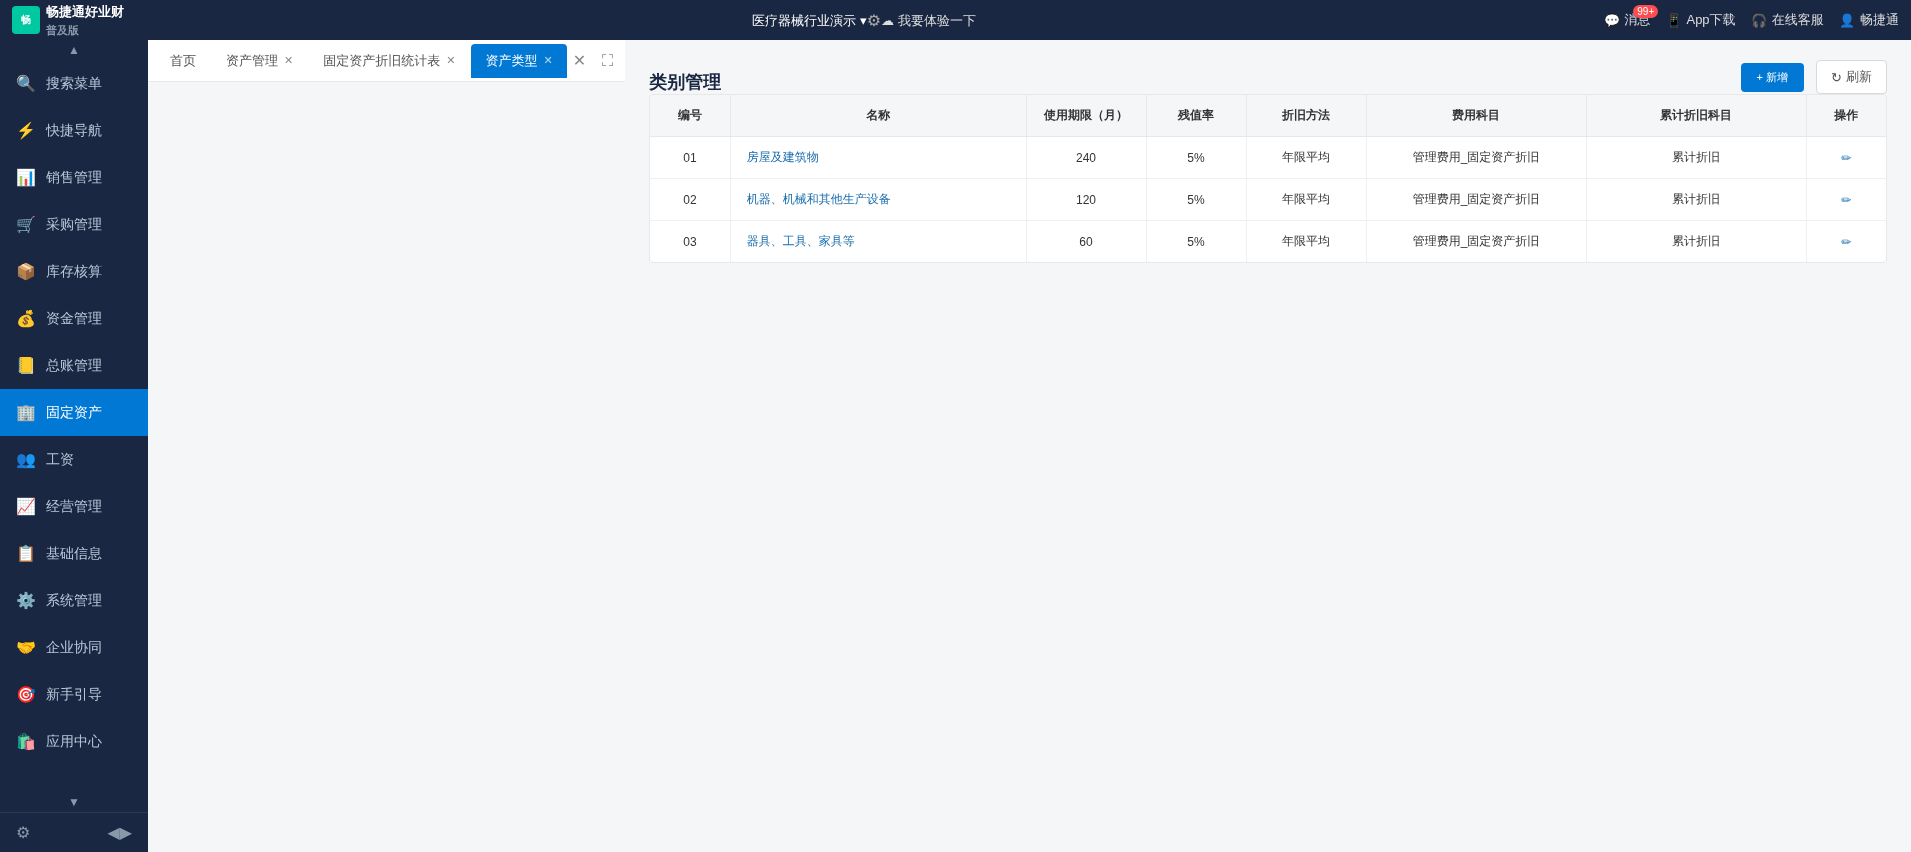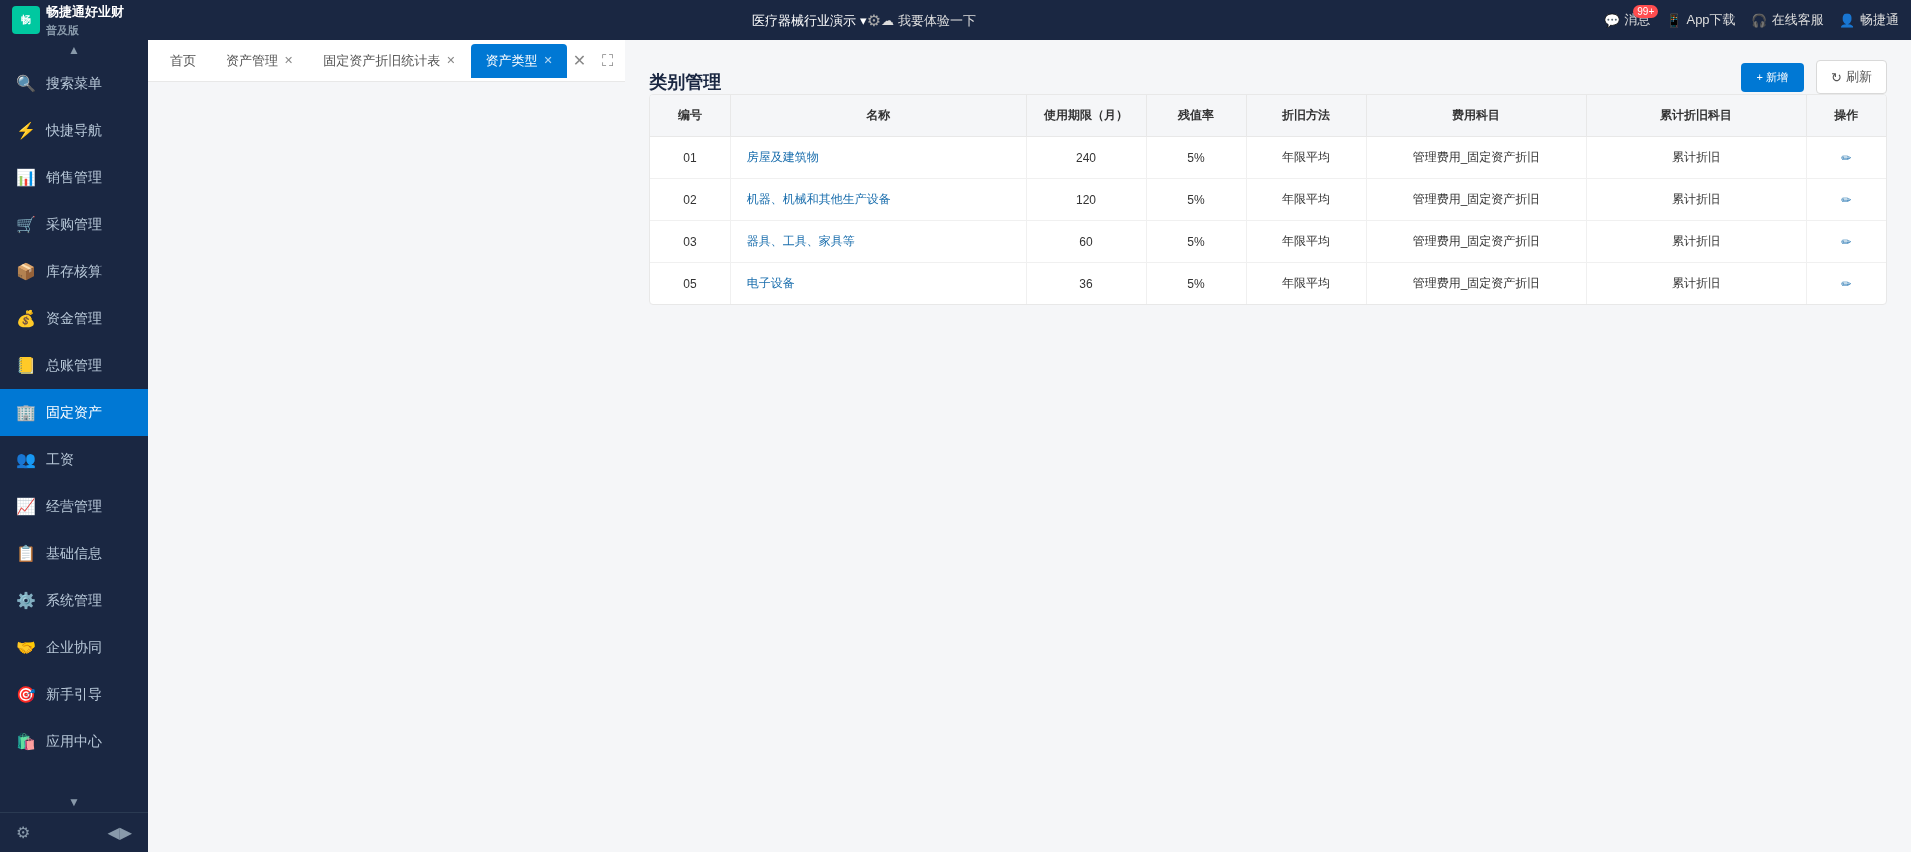--- a/index.html
+++ b/index.html
@@ -506,28 +506,18 @@
               <tr>
       <td class="col-num">03</td>
       <td class="col-name name-col">器具、工具、家具等</td>
       <td class="col-period">60</td>
       <td class="col-residual">5%</td>
       <td class="col-method">年限平均</td>
       <td class="col-expense">管理费用_固定资产折旧</td>
       <td class="col-accum">累计折旧</td>
       <td class="col-op edit-col">✏</td>
     </tr>
-              <tr>
-      <td class="col-num">05</td>
-      <td class="col-name name-col">电子设备</td>
-      <td class="col-period">36</td>
-      <td class="col-residual">5%</td>
-      <td class="col-method">年限平均</td>
-      <td class="col-expense">管理费用_固定资产折旧</td>
-      <td class="col-accum">累计折旧</td>
-      <td class="col-op edit-col">✏</td>
-    </tr>
             </tbody>
         </table>
       </div>
     </div>
   </div>
 </div>
 
 </body></html>

